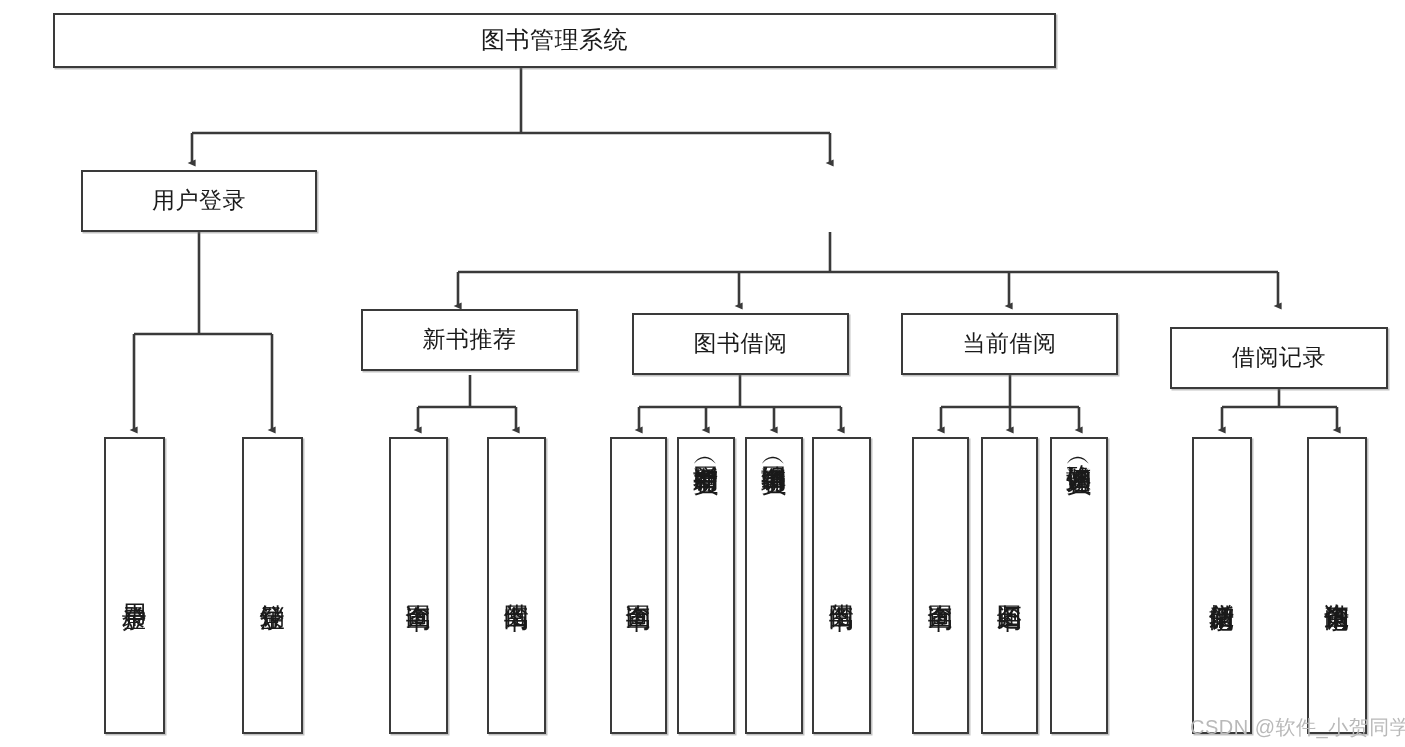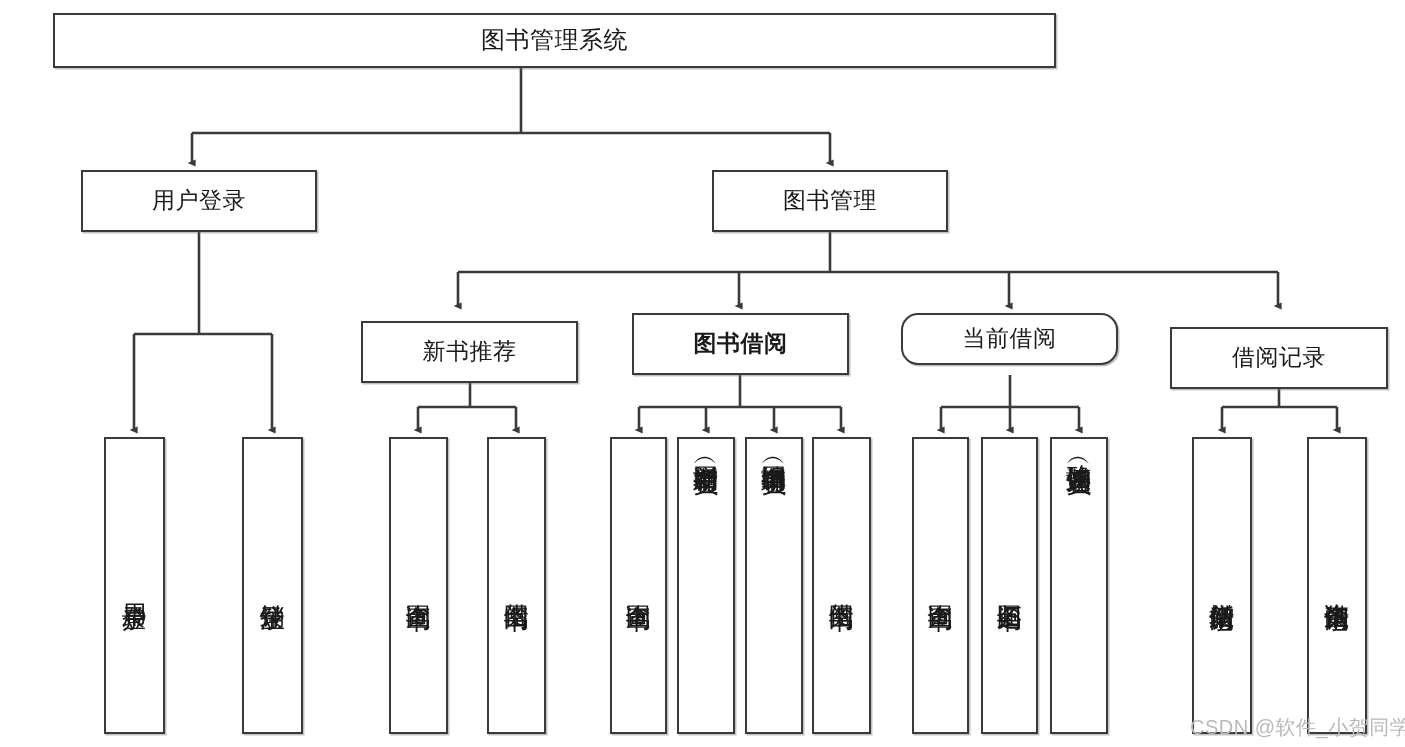--- a/index.html
+++ b/index.html
@@ -132,31 +132,28 @@
     </g>
   </svg>
 
   <div class="node horiz root" style="left:20px; top:13px; width:1003px; height:55px;margin-left:33px;">
     <span class="label">图书管理系统</span>
   </div>
 
   <div class="node horiz" style="left:81px; top:170px; width:236px; height:62px;">
     <span class="label">用户登录</span>
   </div>
-  <div class="node horiz" style="left:712px; top:170px; width:236px; height:62px;">
-    <span class="label">图书管理</span>
-  </div>
-
-  <div class="node horiz" style="left:361px; top:321px; width:217px; height:62px;">
+
+  <div class="node horiz" style="left:361px; top:309px; width:217px; height:62px;">
     <span class="label">新书推荐</span>
   </div>
-  <div class="node horiz" style="left:632px; top:313px; width:217px; height:62px;font-weight:bold;">
+  <div class="node horiz" style="left:632px; top:313px; width:217px; height:62px;">
     <span class="label">图书借阅</span>
   </div>
-  <div class="node horiz" style="left:901px; top:313px; width:217px; height:52px;border-radius:17px;">
+  <div class="node horiz" style="left:901px; top:313px; width:217px; height:62px;">
     <span class="label">当前借阅</span>
   </div>
   <div class="node horiz" style="left:1170px; top:327px; width:218px; height:62px;">
     <span class="label">借阅记录</span>
   </div>
 
   <div class="node vert midtext" style="left:104px; top:437px; width:61px; height:297px;">
     <span class="label">用户登录</span>
   </div>
   <div class="node vert midtext" style="left:242px; top:437px; width:61px; height:297px;">

